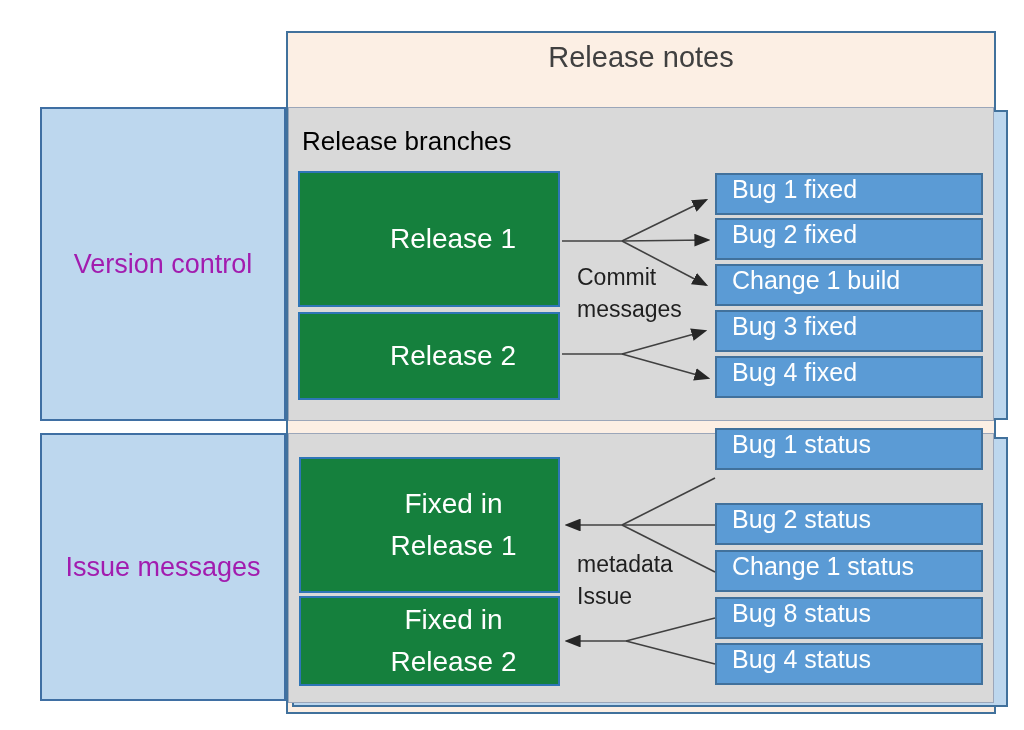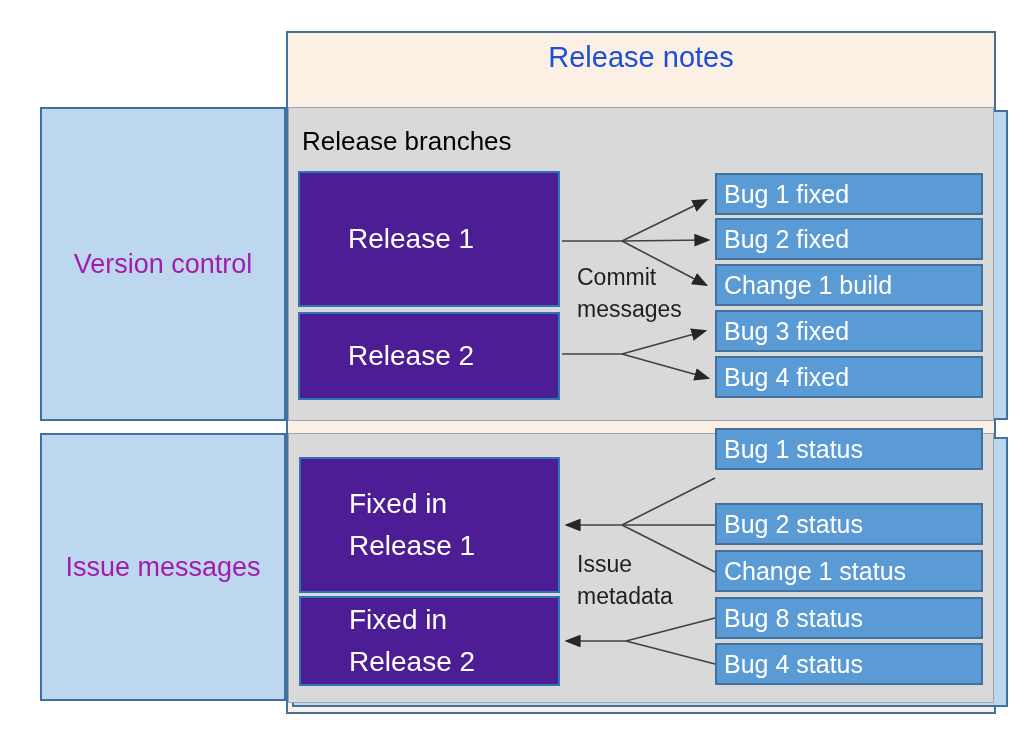--- a/index.html
+++ b/index.html
@@ -9,21 +9,21 @@
   }
   .abs{position:absolute;box-sizing:border-box;}
 
   
   .cream-box{
     left:286px;top:31px;width:710px;height:683px;
     background:#fcefe4;border:2.5px solid #41719c;
   }
   .title{
     left:286px;top:41px;width:710px;text-align:center;
-    font-size:29px;color:#1d4ed8;
+    font-size:29px;color:#404040;
   }
 
   
   .backing{background:#bdd7ee;border:2px solid #41719c;}
   .backing-1{left:292px;top:110px;width:716px;height:310px;}
   .backing-2{left:292px;top:437px;width:716px;height:270px;}
 
   
   .gray-panel{background:#d9d9d9;border:1.5px solid #9ba6b9;}
   .gray-panel-1{left:288px;top:107px;width:706px;height:314px;}
@@ -35,34 +35,34 @@
     display:flex;align-items:center;justify-content:center;
     font-size:27px;color:#a21caf;
   }
   .row-box-1{left:40px;top:107px;width:246px;height:314px;}
   .row-box-2{left:40px;top:433px;width:246px;height:268px;}
 
   .panel-heading{left:302px;top:126px;font-size:26px;color:#000000;}
 
   
   .box-orange{
-    background:#4c1d95;border:2px solid #2e75b6;color:#ffffff;
-    display:flex;flex-direction:column;align-items:flex-start;justify-content:center;
+    background:#15803d;border:2px solid #2e75b6;color:#ffffff;
+    display:flex;flex-direction:column;align-items:center;justify-content:center;
     font-size:28px;line-height:42px;text-align:center;padding-left:48px;
   }
   .release-1{left:298px;top:171px;width:262px;height:136px;}
   .release-2{left:298px;top:312px;width:262px;height:88px;}
   .fixed-1{left:299px;top:457px;width:261px;height:136px;}
   .fixed-2{left:299px;top:596px;width:261px;height:90px;}
 
   
   .box-blue{
     left:715px;width:268px;height:42px;
     background:#5b9bd5;border:2px solid #41719c;color:#ffffff;
-    display:flex;align-items:center;padding-left:7px;font-size:25px;
+    display:flex;align-items:flex-start;padding-left:15px;font-size:25px;
   }
 
   
   .arrow-label{font-size:23px;line-height:32px;color:#1f1f1f;}
   .label-commit{left:577px;top:261px;}
   .label-issue{left:577px;top:548px;}
 
   svg.arrows{position:absolute;left:0;top:0;pointer-events:none;}
 </style>
 </head>
@@ -134,22 +134,22 @@
   </div>
   <div class="abs box-blue" style="top:643px">
     <span>Bug 4 status</span>
   </div>
 
   <div class="abs arrow-label label-commit">
     <div>Commit</div>
     <div>messages</div>
   </div>
   <div class="abs arrow-label label-issue">
+    <div>metadata</div>
     <div>Issue</div>
-    <div>metadata</div>
   </div>
 
   <svg class="arrows" width="1024" height="730" viewBox="0 0 1024 730">
     <defs>
       <marker id="ah" markerWidth="10" markerHeight="8" refX="8.5" refY="4" orient="auto">
         <polygon points="0 0, 10 4, 0 8" fill="#262626"></polygon>
       </marker>
     </defs>
     <g stroke="#404040" stroke-width="1.6" fill="none">
 

